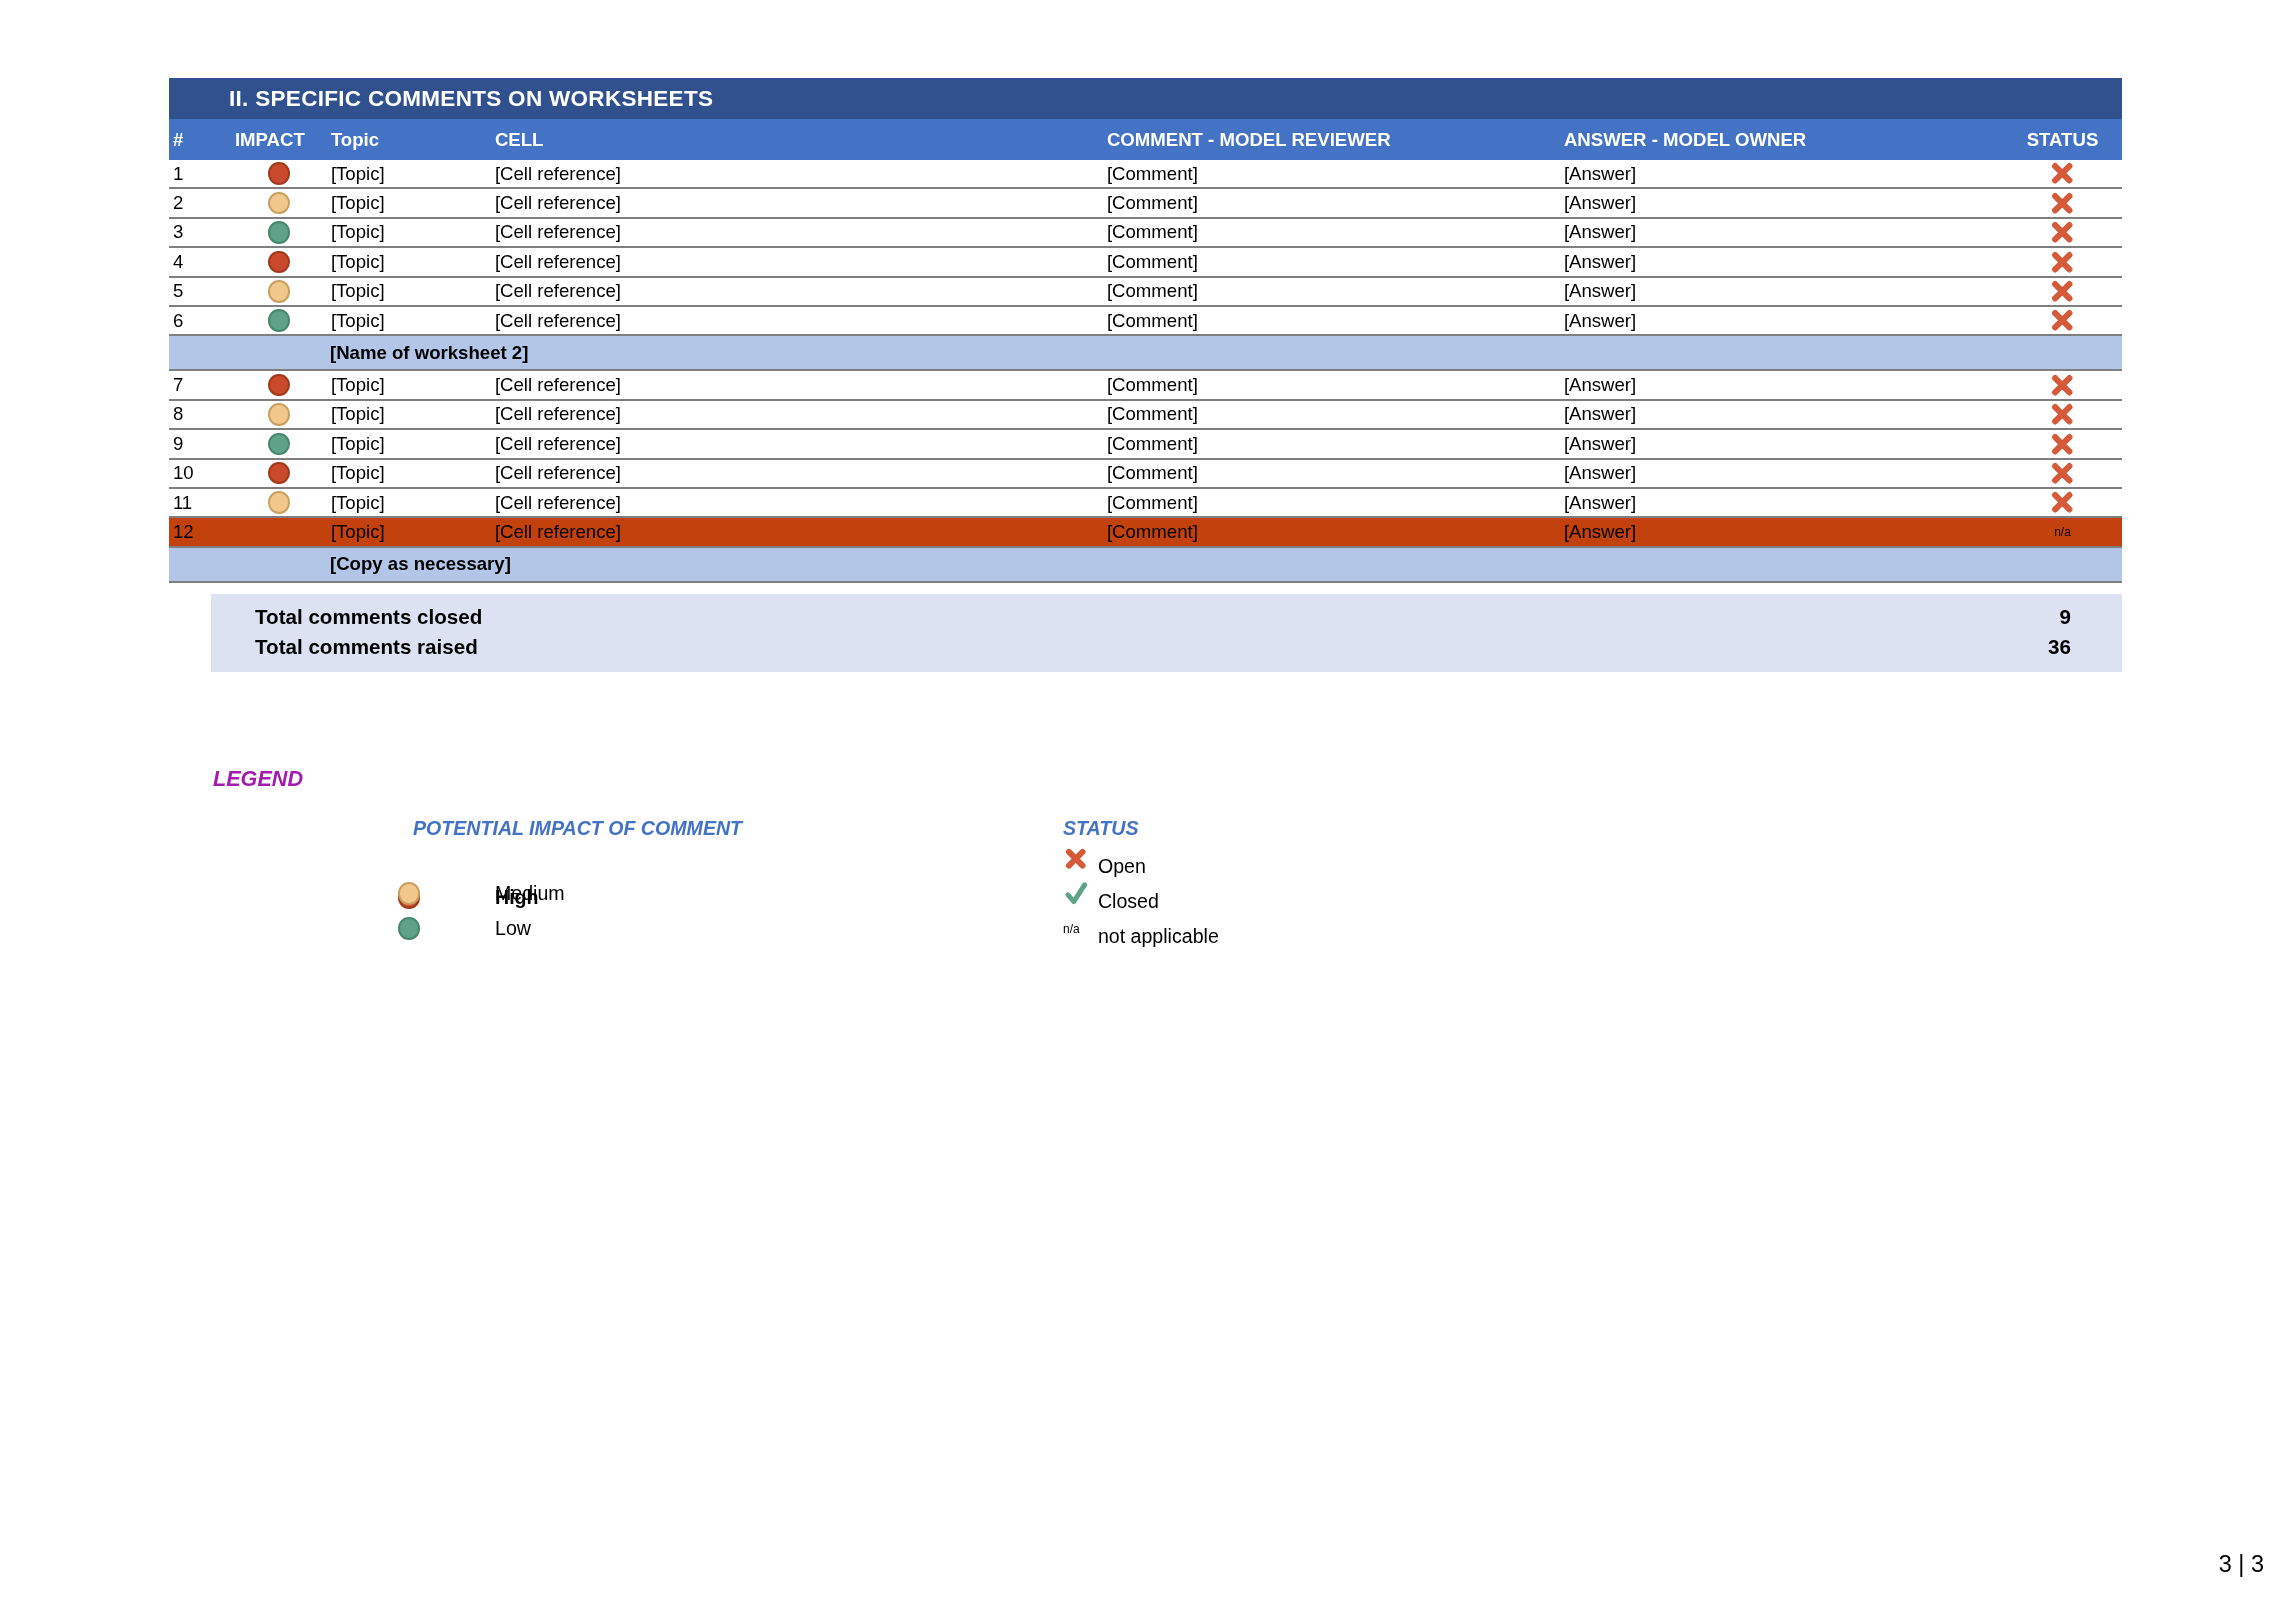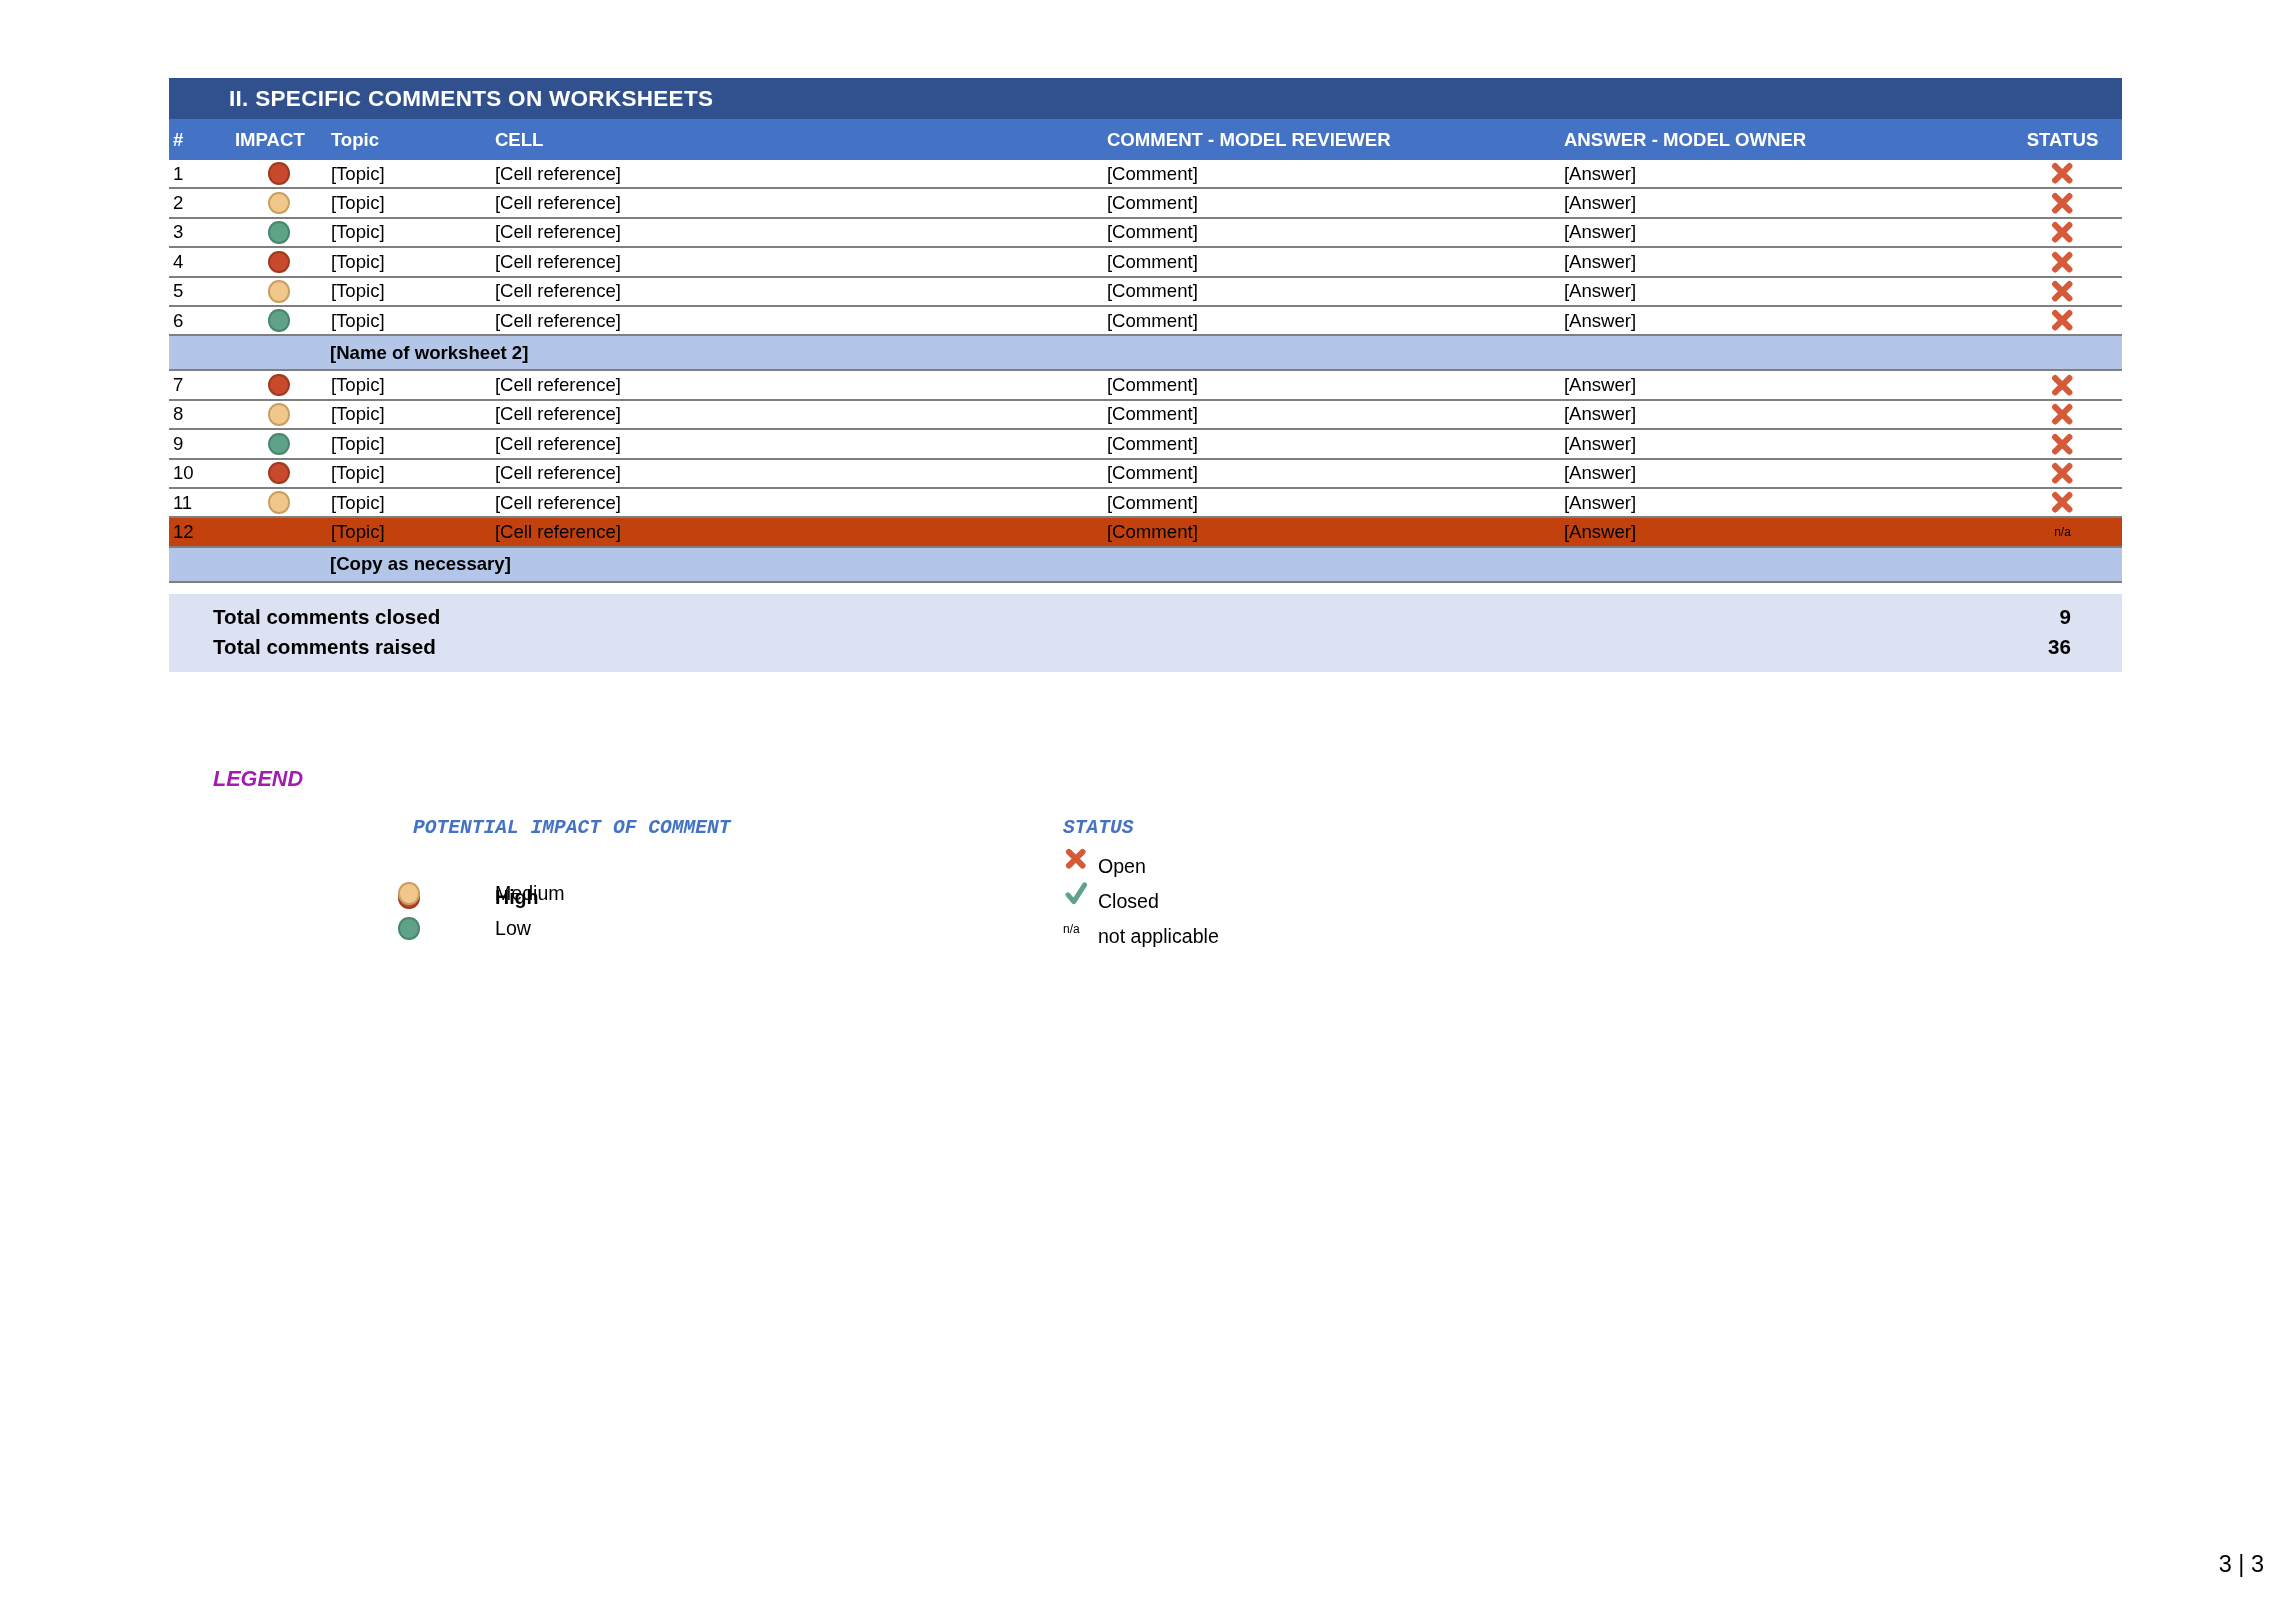--- a/index.html
+++ b/index.html
@@ -38,35 +38,34 @@
   .grid-row .c{padding-left:3.9px;white-space:nowrap;overflow:hidden;}
   .grid-row .c.center{display:flex;justify-content:center;align-items:center;padding-left:0;}
   .circle{
     display:inline-block;width:21.6px;height:22.5px;border-radius:50%;
     box-sizing:border-box;border:2px solid transparent;
   }
   .circle.high{background:#C8492B;border-color:#A03A1E;}
   .circle.medium{background:#F1C78C;border-color:#C8A161;}
   .circle.low{background:#5FA287;border-color:#47886D;}
   .gap{height:11.8px;background:transparent;}
-  .totals-band{background:#DCE2F2;padding:7.8px 0 9.8px 0;}
+  .totals-band{background:#DCE2F2;padding:7.8px 0 9.8px 0;margin-left:42px;}
   .total-row{
     height:30px;display:flex;align-items:center;justify-content:space-between;
     font-size:20.6px;font-weight:bold;
   }
   .total-row .t-label{padding-left:44px;}
   .total-row .t-value{padding-right:51px;}
   .legend-title{
     position:absolute;left:213px;top:766px;
     color:#a21caf;font-size:21.6px;font-weight:bold;font-style:italic;
   }
   .legend-sub-title{
     position:absolute;color:#4472C4;font-size:19.6px;font-weight:bold;font-style:italic;
     white-space:nowrap;
-    font-family:Liberation Mono, monospace;
   }
   .impact-title{left:413px;top:817px;}
   .status-title{left:1063px;top:817px;}
   .legend-item{position:absolute;height:27.4px;display:flex;align-items:center;font-size:19.6px;}
   .impact-item .legend-label{position:absolute;left:97px;white-space:nowrap;}
   .status-item .icon-slot{width:29px;display:flex;align-items:center;}
   .status-item .legend-label{margin-left:5.9px;white-space:nowrap;margin-top:15px;}
   .na-text{font-size:12px;}
   .footer{position:absolute;left:2137px;top:1551px;width:127px;text-align:right;font-size:23.5px;}
   svg{display:block;}

